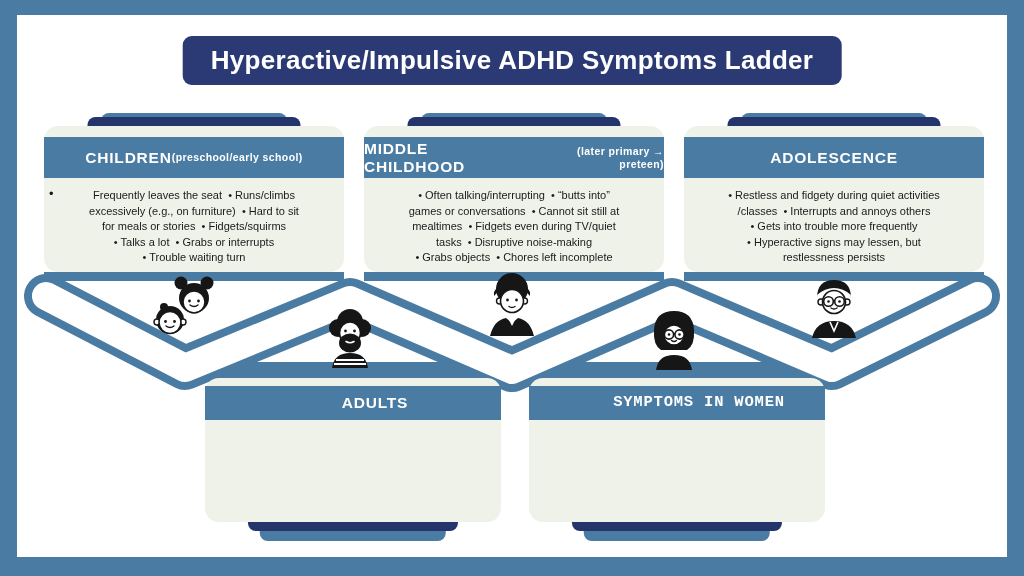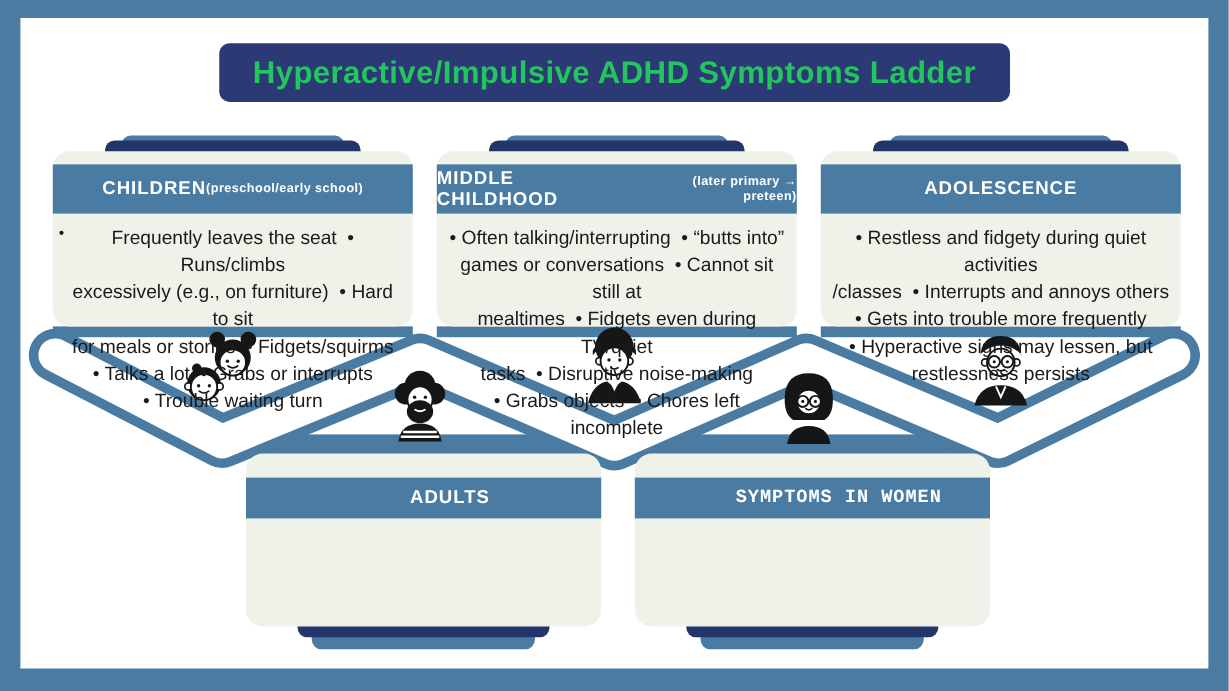--- a/index.html
+++ b/index.html
@@ -12,21 +12,21 @@
     border-width: 15px 17px 19px 17px;
     background: #ffffff;
     overflow: hidden;
     font-family: "Liberation Sans", "DejaVu Sans", sans-serif;
   }
   .canvas { position: absolute; left: -17px; top: -15px; width: 1024px; height: 576px; }
 
   
   .title-banner {
     position: absolute; top: 36px; left: 50%; transform: translateX(-50%);
-    background: #2b3a74; color: #22c55e;
+    background: #2b3a74; color: #ffffff;
     padding: 9px 28px; border-radius: 9px;
     font-size: 26px; font-weight: bold; letter-spacing: 0.3px;
     white-space: nowrap;
   }
 
   
   .card { position: absolute; }
   .tab-navy, .tab-accent {
     position: absolute; left: 50%; transform: translateX(-50%);
     border-radius: 8px;
@@ -41,27 +41,27 @@
   .card-face {
     position: absolute; inset: 0; z-index: 2;
     background: #eef2e8; border-radius: 14px;
   }
   .card-header {
     position: absolute; left: 0; right: 0;
     background: #4a7ba2; color: #fff;
     display: flex; flex-direction: row; justify-content: center; align-items: center;
   }
   .card.top .card-header { top: 11px; height: 41px; }
-  .card.bottom .card-header { top: 20px; height: 34px; padding-left: 44px; }
+  .card.bottom .card-header { top: 8px; height: 34px; padding-left: 44px; }
   .card-title { font-weight: bold; font-size: 15.5px; letter-spacing: 0.8px; line-height: 1.15; }
   .card-subtitle { font-weight: bold; font-size: 10.5px; letter-spacing: 0.4px; line-height: 1.2; text-align: right; }
   .card-body-text {
     position: absolute; left: 8px; right: 8px;
     text-align: center; color: #1a1a1a;
-    font-size: 16px; line-height: 1.42;
+    font-size: 11px; line-height: 1.42;
     white-space: pre-wrap;
   }
   .card.top .card-body-text { top: 62px; }
   .card.bottom .card-body-text { top: 56px; }
   .stray-bullet {
     position: absolute; left: 5px; top: 60px;
     font-size: 13px; color: #1a1a1a;
   }
 
   #card-children       { left: 44px;  top: 126px; width: 300px; height: 146px; z-index: 2; }

